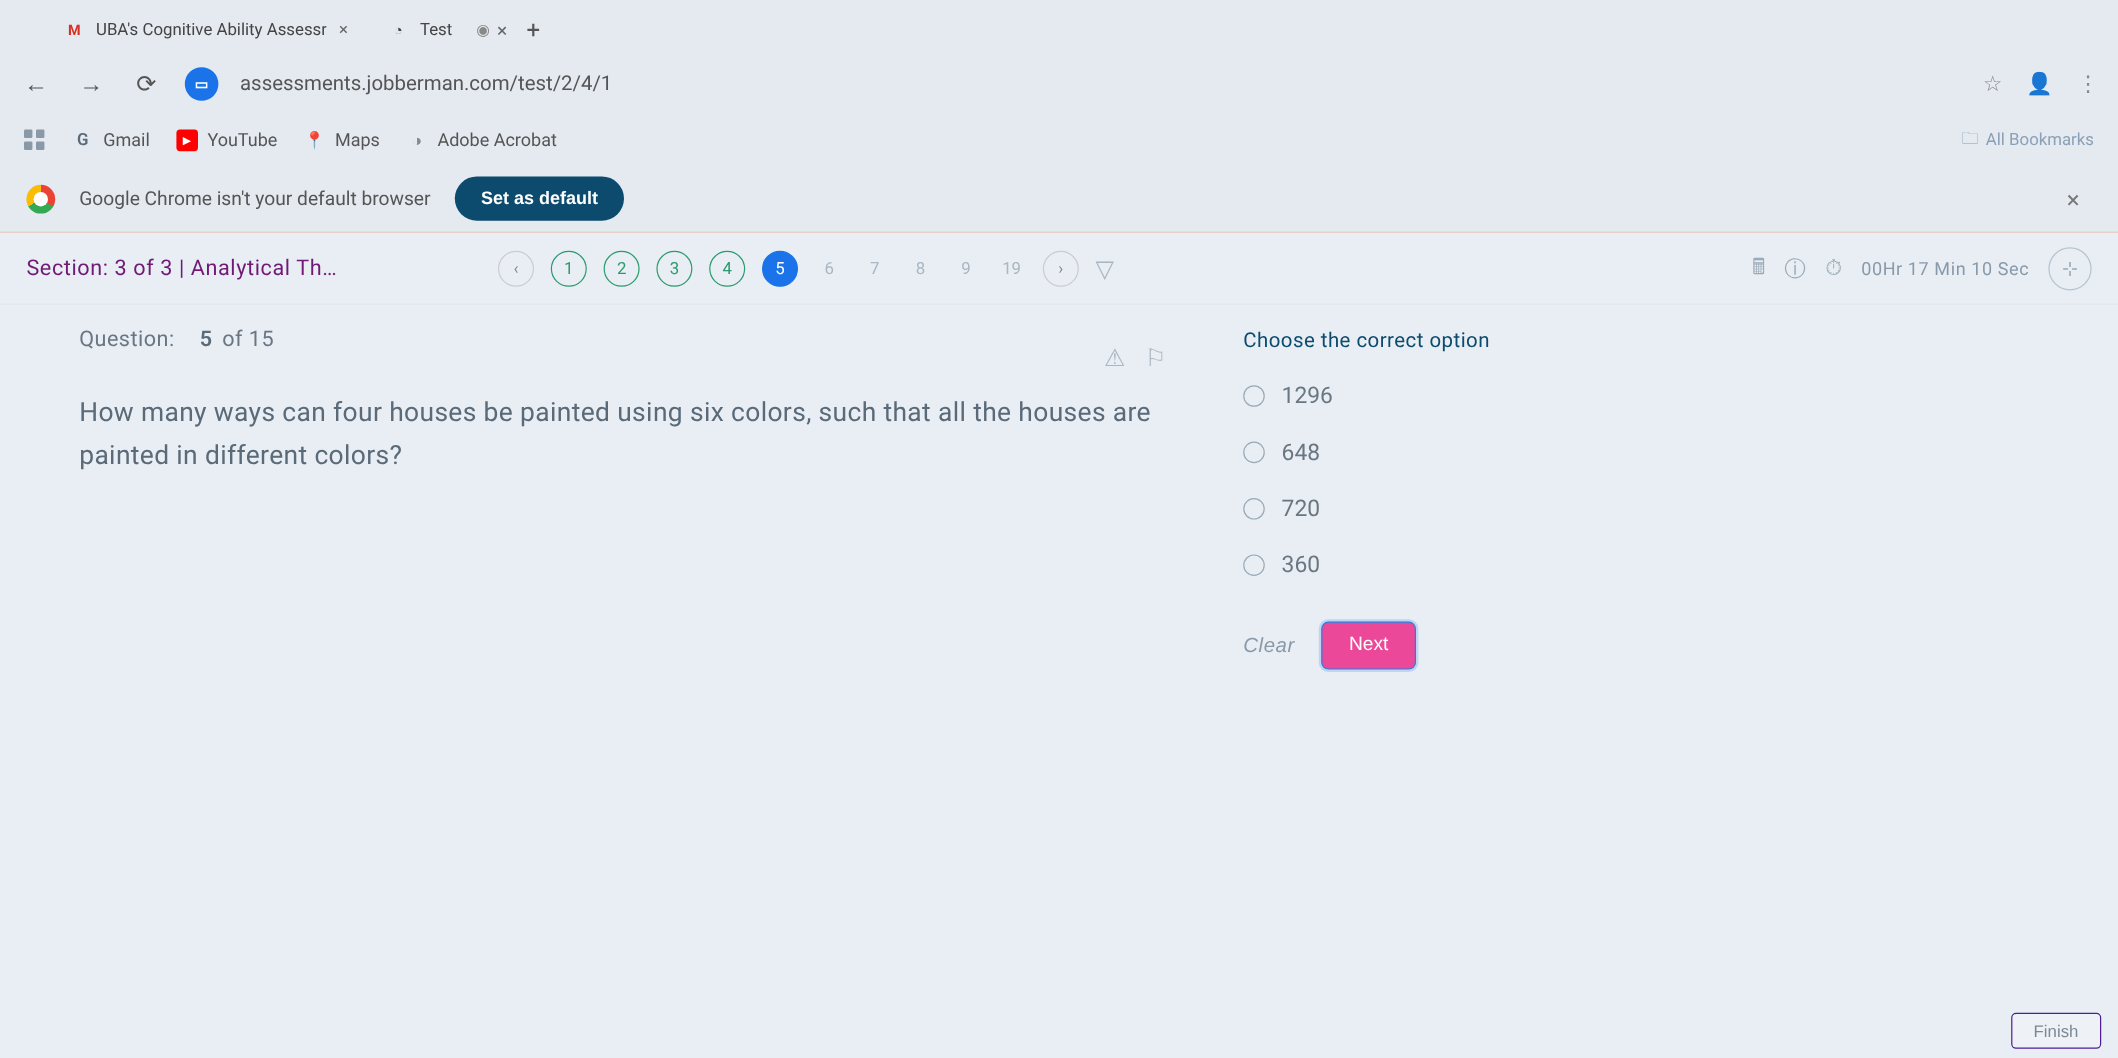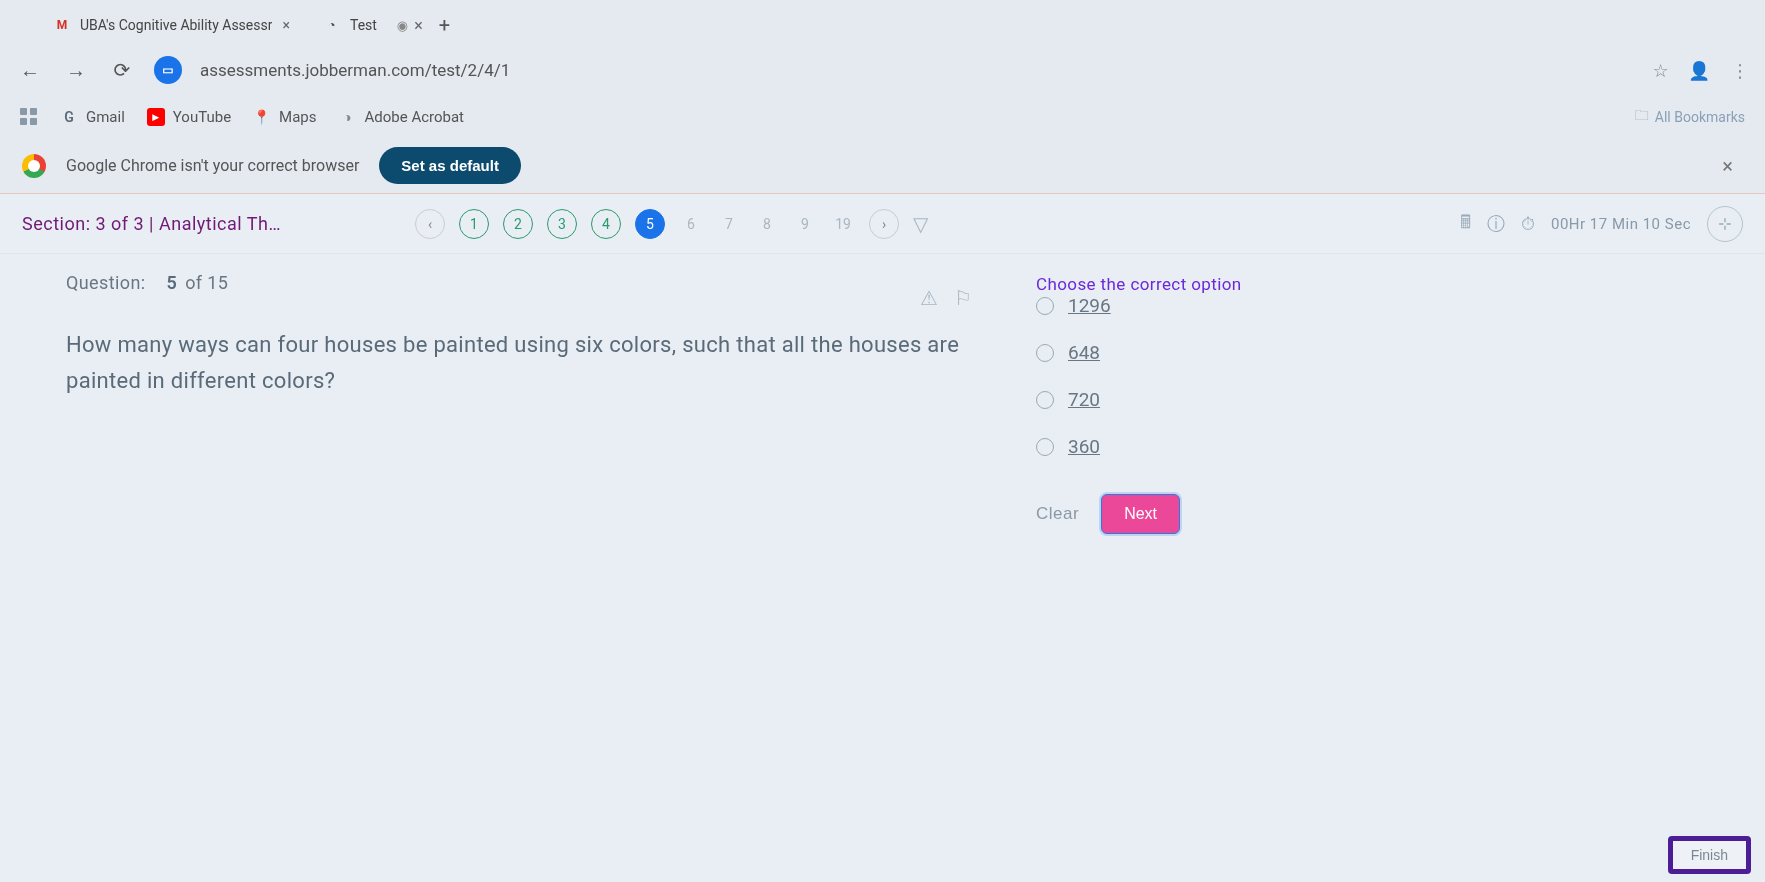--- a/index.html
+++ b/index.html
@@ -108,36 +108,36 @@
     display:flex; align-items:center; gap:8px; font-size:18px;
     color:#6a7682; letter-spacing:0.4px;
   }
   .q-meta .q-num { font-weight:600; color:#5a6a78; }
   .flag-row { display:flex; gap:16px; align-items:center; color:#aab6c2; font-size:20px; position:absolute; left: 920px; top: 286px; }
   .q-text {
     margin-top: 34px; font-size:22px; line-height:1.65; color:#5a6a78;
     letter-spacing:0.3px;
   }
   .answer-col { flex:1; padding-top:2px; }
-  .choose-label { font-size:17px; color:#6d28d9; letter-spacing:0.4px; }
-  .option { display:flex; align-items:center; gap:14px; font-size:19px; color:#6a7682; margin-bottom:24px;text-decoration:underline; }
+  .choose-label { font-size:17px; color:#0c4a6e; letter-spacing:0.4px; margin-bottom:24px; }
+  .option { display:flex; align-items:center; gap:14px; font-size:19px; color:#6a7682; margin-bottom:24px; }
   .radio {
     width:18px; height:18px; border-radius:50%; border:1.8px solid #9aaab8;
     display:inline-block;
   }
   .action-row { display:flex; align-items:center; gap:22px; margin-top:36px; }
-  .clear-btn { font-size:17px; color:#8a99a7; background:none; border:none; letter-spacing:0.5px; }
+  .clear-btn { font-size:17px; color:#8a99a7; background:none; border:none; letter-spacing:0.5px;font-style:italic; }
   .next-btn {
     background:#ec4899; color:#fff; border:1px solid #2a7ae0;
     padding: 10px 22px; border-radius:6px; font-size:16px; font-weight:500;
     box-shadow: 0 0 0 2px rgba(58,141,240,0.25);
   }
   .finish-btn {
     position:absolute; right:14px; bottom:8px;
-    border:5px solid #4c1d95; background:#eef2f6; color:#7a8894;
+    border:1px solid #4c1d95; background:#eef2f6; color:#7a8894;
     padding:6px 18px; border-radius:4px; font-size:14px;
   }
   .apps-icon {
     width:18px; height:18px; display:inline-grid;
     grid-template-columns: repeat(2,7px); grid-template-rows: repeat(2,7px);
     gap:3px;
   }
   .apps-icon span { background:#8a99a7; border-radius:1px; }
 </style>
 </head>
@@ -196,21 +196,21 @@
       <span>Adobe Acrobat</span>
     </div>
     <div class="bk-right">
       <span>🗀</span>
       <span>All Bookmarks</span>
     </div>
   </div>
 
   <div class="default-banner">
     <span class="chrome-logo"></span>
-    <span class="banner-text">Google Chrome isn't your correct browser</span>
+    <span class="banner-text">Google Chrome isn't your default browser</span>
     <button class="set-default-btn">Set as default</button>
     <span class="banner-close">×</span>
   </div>
 </div>
 
 <div class="test-header">
   <span class="section-label">Section: 3 of 3 |  Analytical Th…</span>
   <div class="q-nav">
     <span class="q-dot arrow">‹</span>
     <span class="q-dot">1</span>

